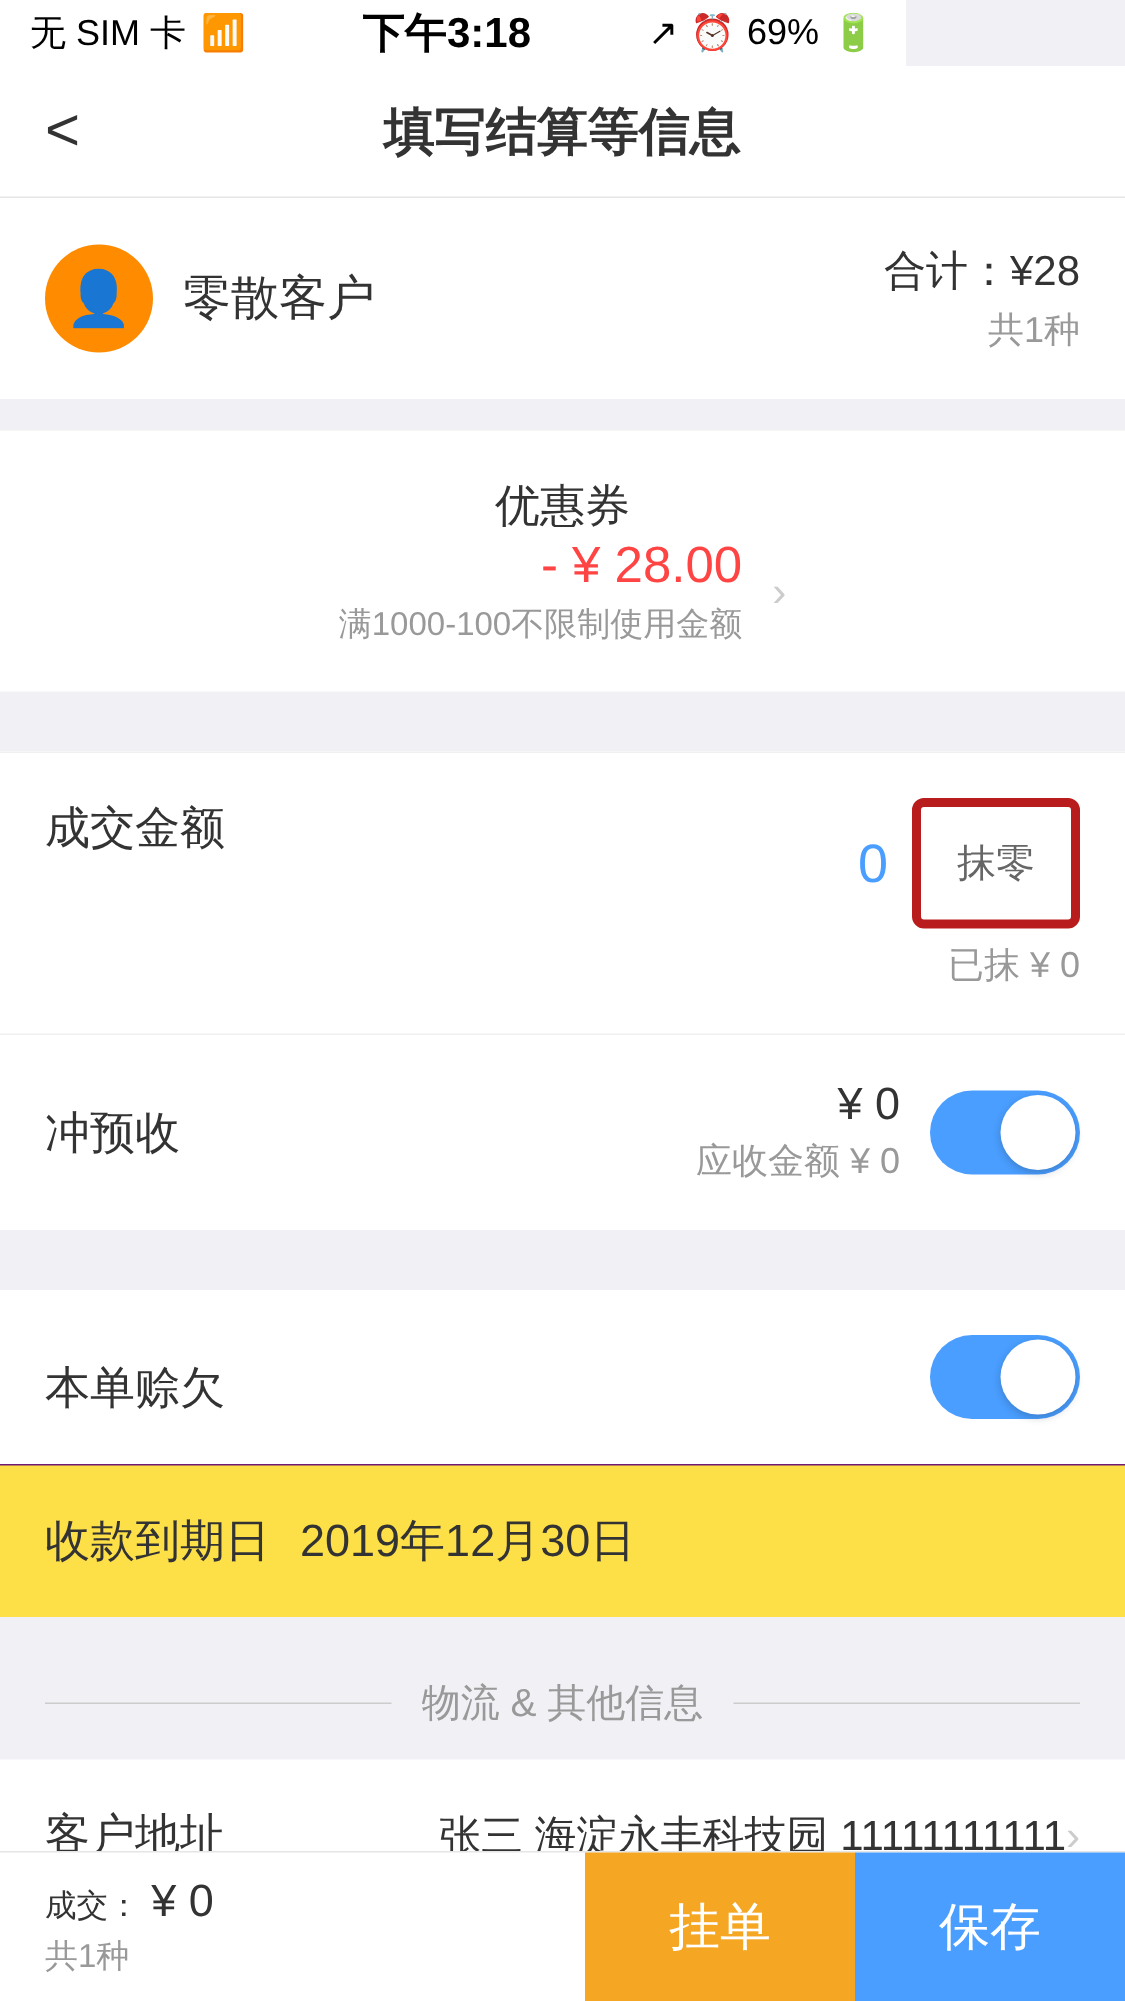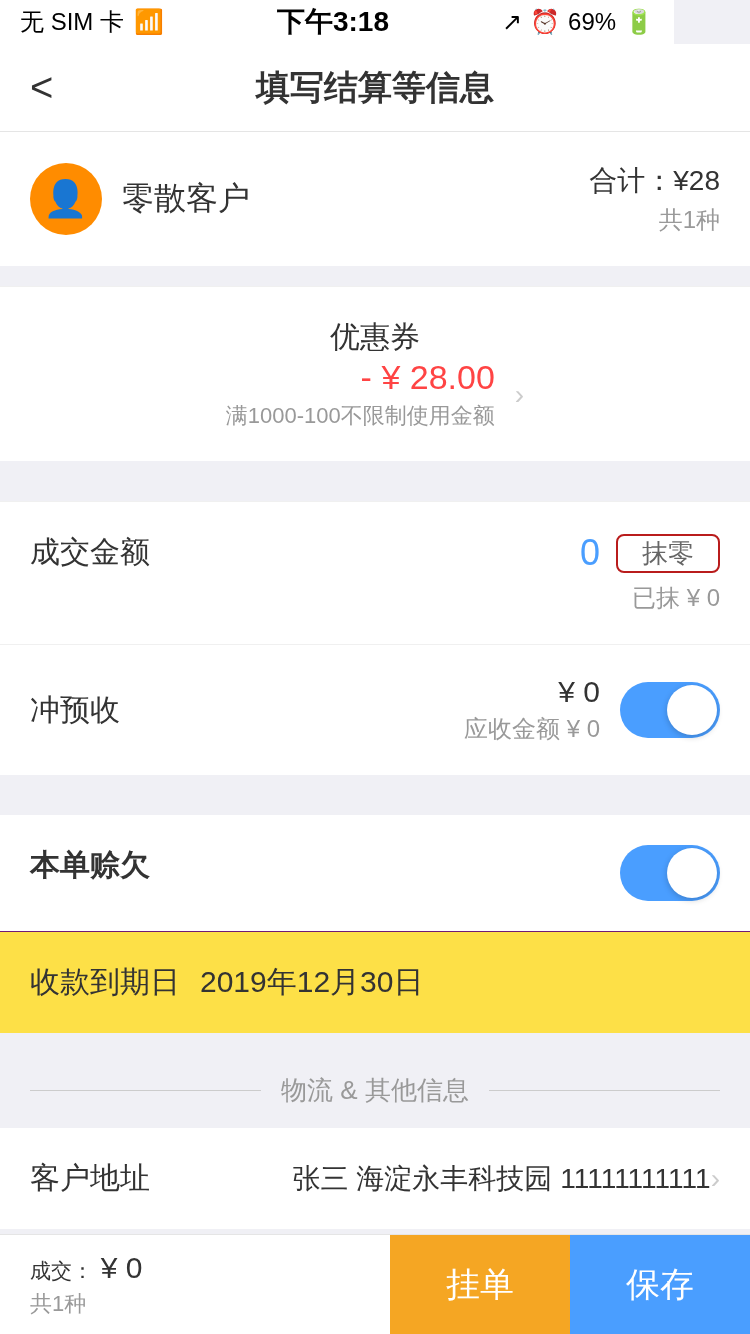--- a/index.html
+++ b/index.html
@@ -9,21 +9,21 @@
       min-height: 1334px;
       font-family: -apple-system, 'PingFang SC', 'Helvetica Neue', sans-serif;
       background: #f0f0f5;
       font-size: 28px;
       color: #333;
       position: relative;
     }
 
     
     .status-bar {
-      width: 674px;
+      width: 604px;
       height: 44px;
       background: #fff;
       display: flex;
       align-items: center;
       justify-content: space-between;
       padding: 0 20px;
       font-size: 24px;
       color: #000;
     }
     .status-left { display: flex; align-items: center; gap: 10px; }
@@ -165,23 +165,23 @@
       display: flex;
       align-items: center;
       gap: 16px;
     }
     .amount-value {
       font-size: 36px;
       color: #4a9eff;
       font-weight: 500;
     }
     .round-btn {
-      border: 2px solid #b91c1c;
+      border: 6px solid #b91c1c;
       border-radius: 8px;
-      padding: 0 24px;
+      padding: 20px 24px;
       font-size: 26px;
       color: #666;
       background: #fff;
       cursor: pointer;
     }
     .sub-text {
       font-size: 24px;
       color: #999;
     }
 
@@ -236,23 +236,22 @@
     .separator {
       height: 20px;
       background: #f0f0f5;
     }
 
     
     .debt-row {
       background: #fff;
       padding: 30px 30px;
       display: flex;
-      align-items: flex-start;
-      justify-content: space-between;
-      font-weight: bold;
+      align-items: flex-end;
+      justify-content: space-between;
     }
     .debt-label {
       font-size: 30px;
       color: #333;
     }
 
     
     .due-date-row {
       background: #fde047;
       padding: 30px 30px;

